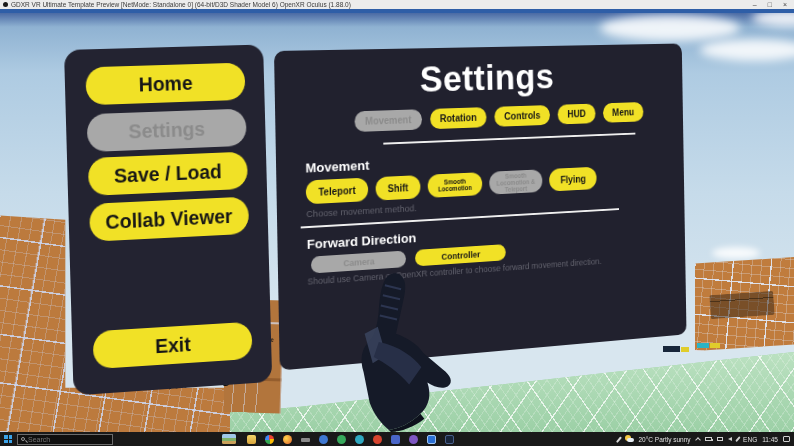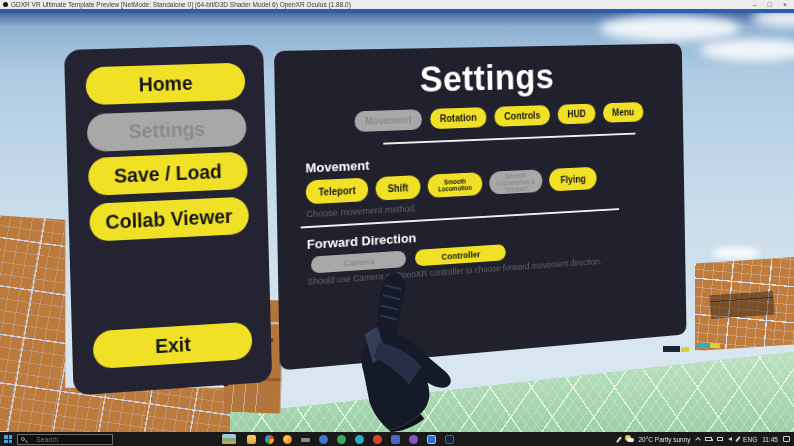--- a/index.html
+++ b/index.html
@@ -108,21 +108,21 @@
   
   #taskbar{position:absolute;left:0;top:432px;width:794px;height:14px;background:#191919;z-index:40;
     display:block;color:#cfcfcf;}
   .start{position:absolute;left:4px;top:3px;width:8px;height:8px;display:grid;
     grid-template-columns:3.5px 3.5px;grid-template-rows:3.5px 3.5px;gap:1px;cursor:pointer;}
   .start i{background:#3ba3e8;display:block;}
   .searchbox{position:absolute;left:17px;top:1.5px;width:96px;height:11px;background:#0f0f0f;
     border:1px solid #6b6b6b;display:flex;align-items:center;padding-left:3px;gap:3px;}
   .mag{width:4px;height:4px;border:1px solid #9a9a9a;border-radius:50%;position:relative;flex:0 0 auto;}
   .mag::after{content:"";position:absolute;left:3px;top:3px;width:3px;height:1px;background:#9a9a9a;transform:rotate(45deg);}
-  .searchbox input{background:transparent;border:none;outline:none;color:#b5b5b5;font-size:7px;width:70px;padding:0;margin-left:8px;}
+  .searchbox input{background:transparent;border:none;outline:none;color:#b5b5b5;font-size:7px;width:70px;padding:0;}
   .widgets{position:absolute;left:222px;top:2px;width:14px;height:10px;border-radius:1.5px;cursor:pointer;
     background:linear-gradient(180deg,#9fc7e8 0 45%,#7fb069 45% 75%,#caa15a 75% 100%);}
   .apps{position:absolute;left:247px;top:2.5px;display:flex;gap:9px;}
   .app{width:9px;height:9px;border-radius:2px;cursor:pointer;}
   .a1{background:linear-gradient(180deg,#f3d46a,#d9a53c);}
   .a2{border-radius:50%;background:conic-gradient(#ea4335 0 25%,#fbbc05 25% 50%,#34a853 50% 75%,#4285f4 75% 100%);}
   .a3{border-radius:50%;background:radial-gradient(circle at 35% 35%,#ffd74a,#e1622f);}
   .a4{background:#8a8a8a;height:4px;margin-top:3px;border-radius:1px;}
   .a5{border-radius:50%;background:#3f78d1;}
   .a6{border-radius:50%;background:#37a95c;}

